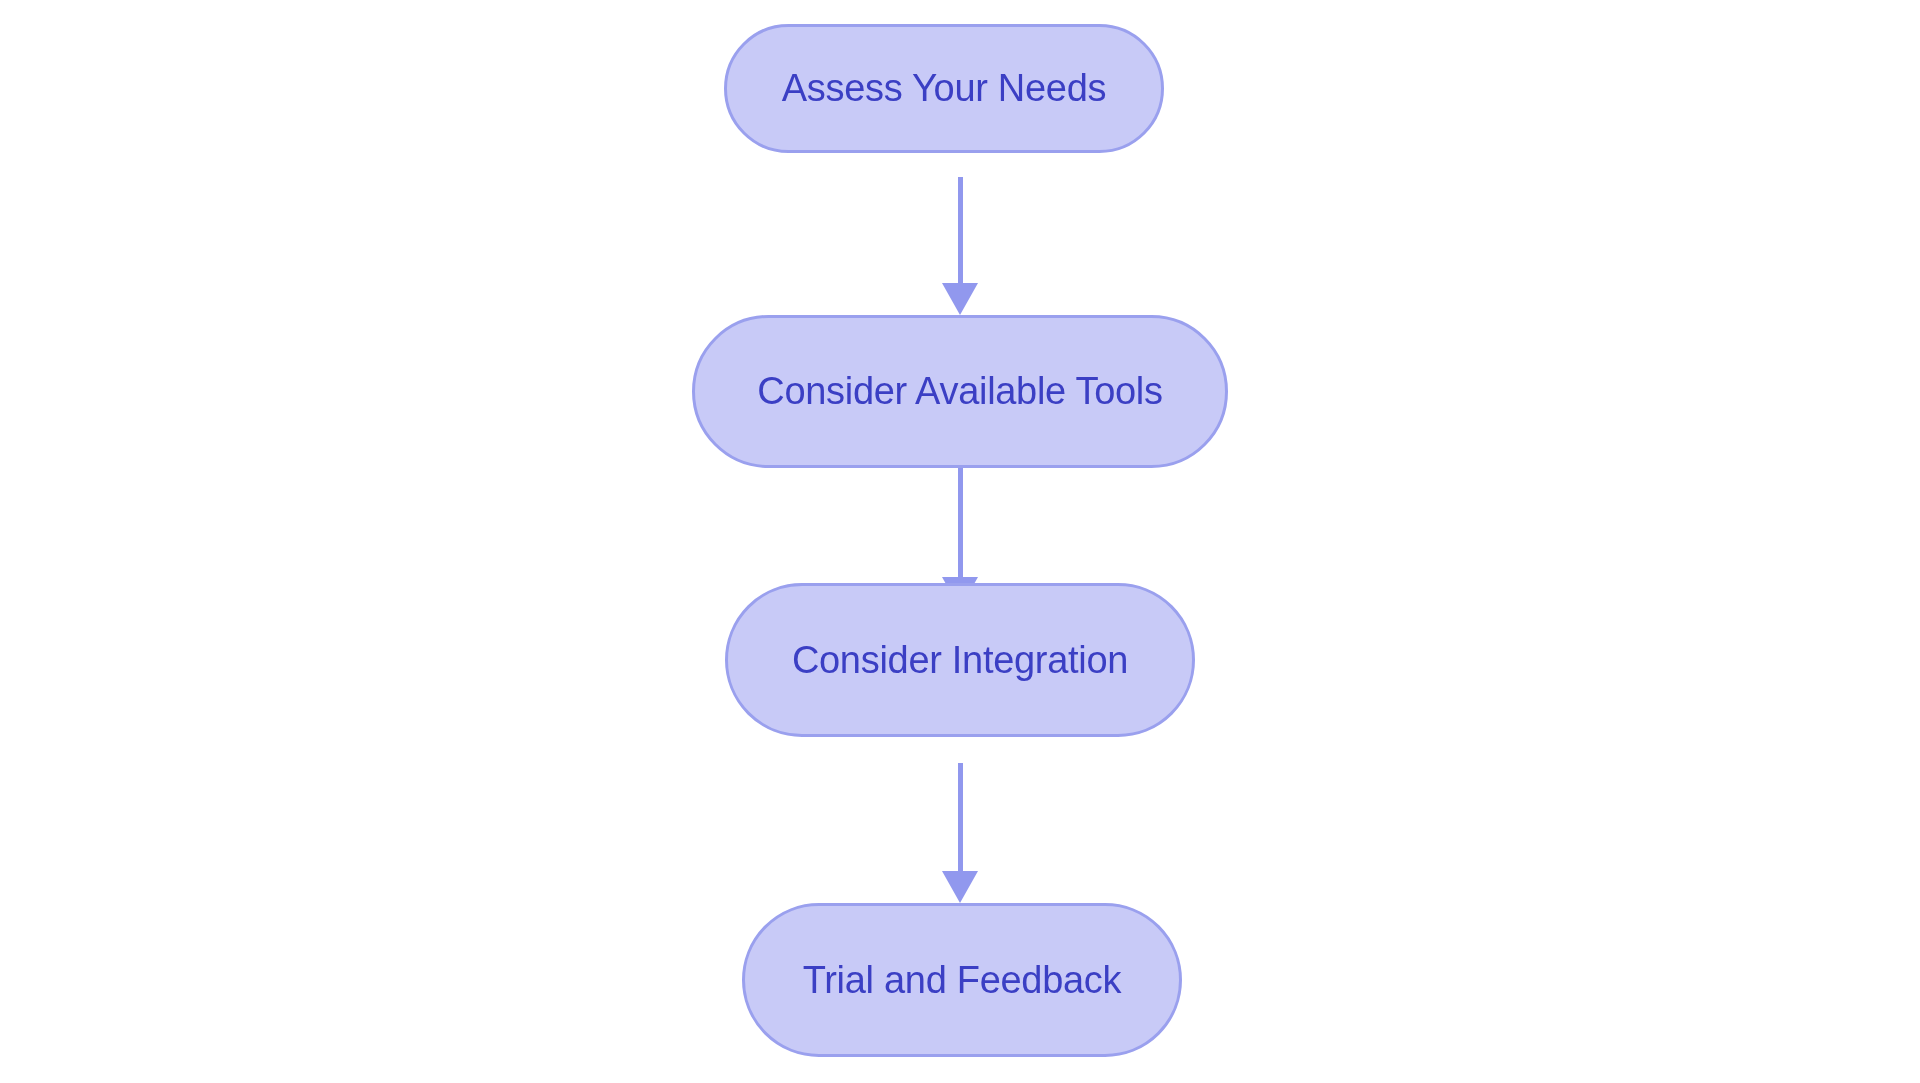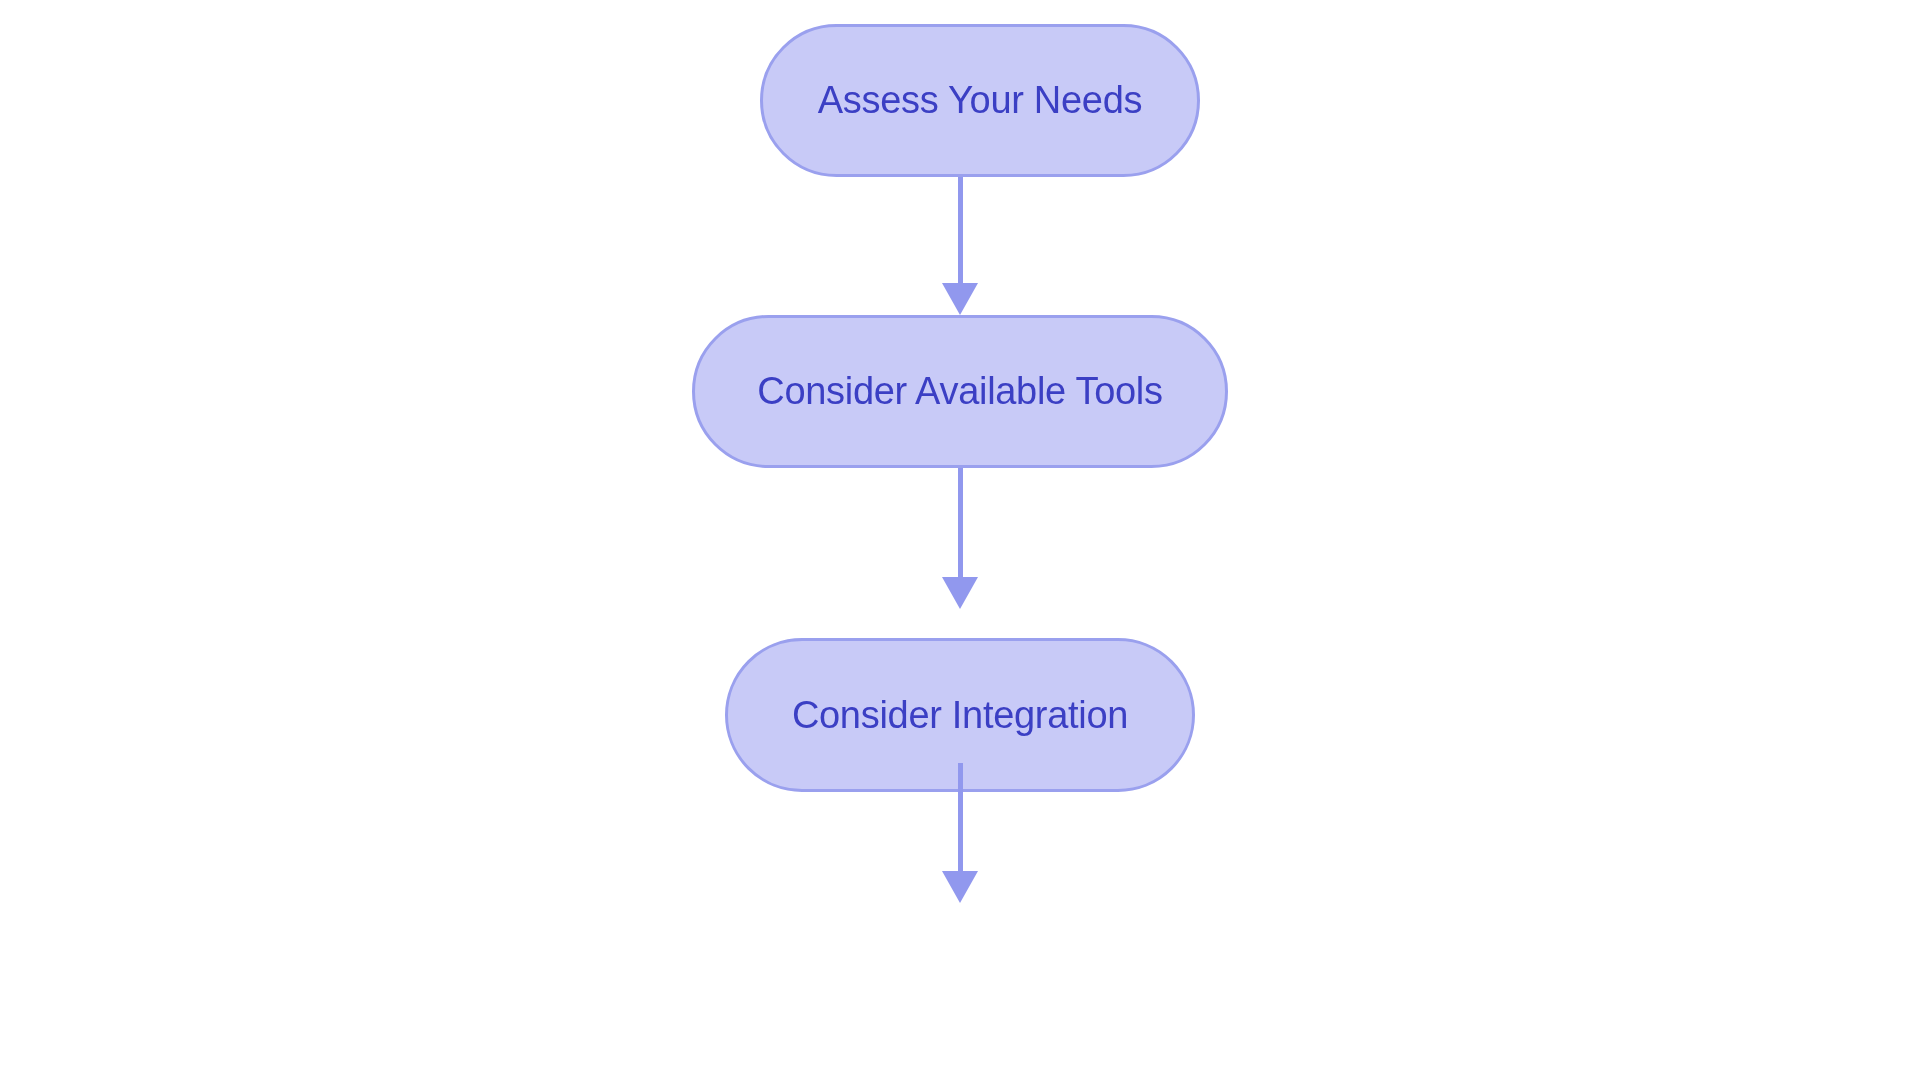--- a/index.html
+++ b/index.html
@@ -33,23 +33,23 @@
     justify-content: center;
   }
   .node .label {
     color: var(--node-text);
     font-size: 38px;
     font-weight: 400;
     letter-spacing: -0.3px;
     white-space: nowrap;
     text-align: center;
   }
-  .node1 { left: 760px; top: 24px;  width: 440px; height: 153px; }
+  .node1 { left: 724px; top: 24px;  width: 440px; height: 129px; }
   .node2 { left: 692px; top: 315px; width: 536px; height: 153px; }
-  .node3 { left: 725px; top: 638px; width: 470px; height: 154px; }
+  .node3 { left: 725px; top: 583px; width: 470px; height: 154px; }
   .node4 { left: 742px; top: 903px; width: 440px; height: 154px; }
 
   .arrow {
     position: absolute;
     width: 36px;
     display: flex;
     flex-direction: column;
     align-items: center;
   }
   .arrow1 { left: 942px; top: 177px; height: 138px; }
@@ -94,14 +94,17 @@
 
   <div class="node node3">
     <span class="label">Consider Integration</span>
   </div>
 
   <div class="arrow arrow3">
     <div class="line"></div>
     <div class="head"></div>
   </div>
 
+  <div class="node node4">
+    <span class="label">Trial and Feedback</span>
+  </div>
 
 </div>
 
 </body></html>

